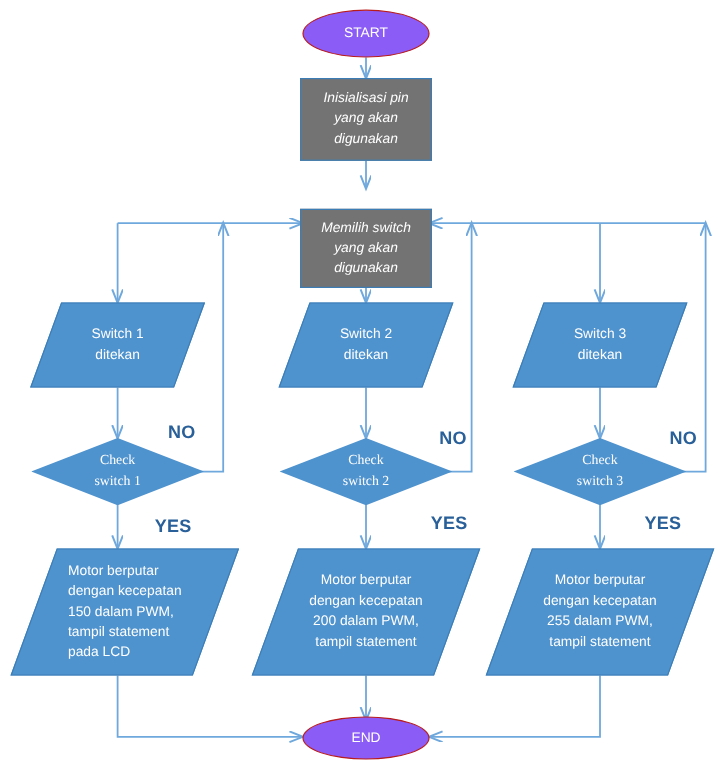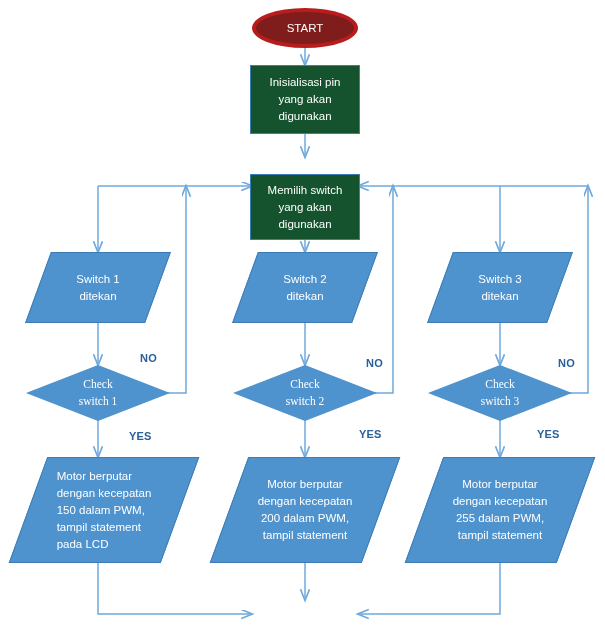--- a/index.html
+++ b/index.html
@@ -40,28 +40,29 @@
     z-index: 3;
   }
   .node .txt {
     position: relative;
     z-index: 2;
     padding: 0 4px;
     white-space: pre-line;
   }
   
   .shape-ellipse {
-    background: #7f1d1d;
-    border: 4px solid #b91c1c;
+    background: #8b5cf6;
+    border: 1px solid #b91c1c;
     border-radius: 50%;
   }
   
   .shape-rect {
-    background: #14532d;
+    background: #737373;
     border: 1px solid #3C7DB5;
+    font-style: italic;
   }
   
   .shape-para {
     background: transparent;
     border: none;
   }
   .shape-para .para-bg {
     position: absolute;
     left: 0; top: 0; right: 0; bottom: 0;
     background: #4E92CE;
@@ -79,21 +80,21 @@
   .shape-diamond .dia-bg {
     position: absolute;
     left: 0; top: 0; right: 0; bottom: 0;
     background: #4E92CE;
     z-index: 1;
     clip-path: polygon(50% 0%, 100% 50%, 50% 100%, 0% 50%);
   }
   .edge-label {
     position: absolute;
     color: #2A6099;
-    font-size: 11px;
+    font-size: 15px;
     font-weight: bold;
     letter-spacing: 0.2px;
     z-index: 4;
   }
   .t-left { text-align: left; }
 </style>
 </head>
 <body>
 
 <div id="canvas">
@@ -216,20 +217,23 @@
   </div>
 
   <div class="node shape-para" style="left:424px; top:457px; width:152px; height:106px;">
     <span class="para-bg"></span>
     <span class="txt">Motor berputar
 dengan kecepatan
 255 dalam PWM,
 tampil statement</span>
   </div>
 
+  <div class="node shape-ellipse" style="left:252px; top:597px; width:106px; height:36px;">
+    <span class="txt">END</span>
+  </div>
 
   <div class="edge-label" style="left:140px; top:352px;">NO</div>
   <div class="edge-label" style="left:366px; top:357px;">NO</div>
   <div class="edge-label" style="left:558px; top:357px;">NO</div>
 
   <div class="edge-label" style="left:129px; top:430px;">YES</div>
   <div class="edge-label" style="left:359px; top:428px;">YES</div>
   <div class="edge-label" style="left:537px; top:428px;">YES</div>
 
 </div>

